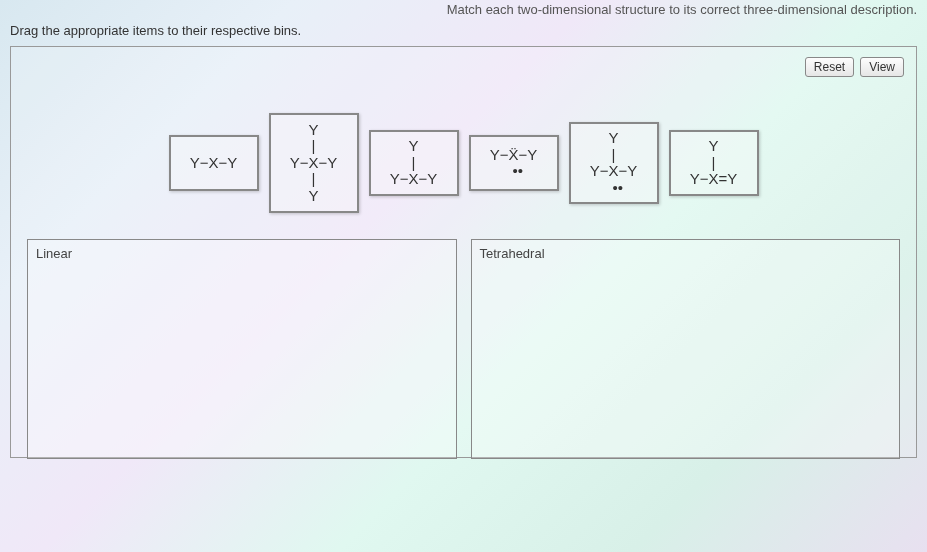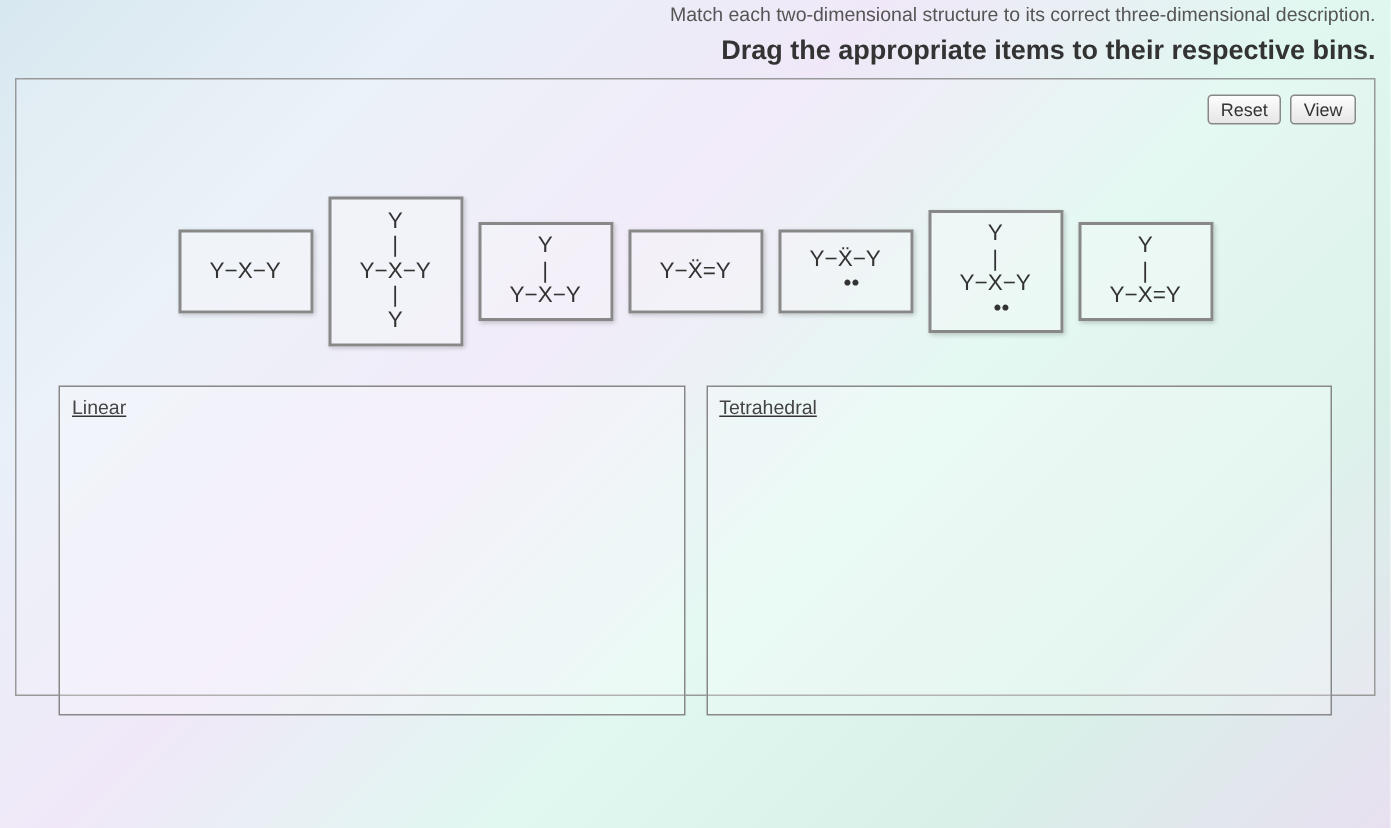--- a/index.html
+++ b/index.html
@@ -8,30 +8,30 @@
     background: linear-gradient(135deg, #d8e8f0 0%, #e8f0f8 20%, #f0e8f8 40%, #e0f8f0 60%, #d8f0e8 80%, #e8e0f0 100%);
     width: 927px;
     height: 552px;
     overflow: hidden;
     color: #333;
     font-size: 13px;
     position: relative;
   }
   .header { padding: 2px 10px 0 10px; }
   .truncated-line { color:#555; font-size:13px;text-align:right; }
-  .instruction { color:#333; font-size:18px; margin-top:6px; font-weight: bold; text-align: right;}
+  .instruction { color:#333; font-size:13px; margin-top:6px; font-weight: normal;}
   .hints { color:#2a6496; font-size:13px; margin-top:10px; cursor:pointer; }
   .hints .caret { display:inline-block; margin-right:4px; }
   .panel {
     margin: 8px 10px 0 10px;
     border: 1px solid #999;
     background: rgba(255,255,255,0.15);
     height: 412px;
     position: relative;
-    padding: 22px;
+    padding: 10px;
   }
   .top-controls {
     position: absolute; top: 10px; right: 12px;
     display:flex; gap:6px;
   }
   .ctrl-btn {
     background: linear-gradient(#fdfdfd,#e6e6e6);
     border:1px solid #888;
     border-radius:3px;
     padding:2px 8px;
@@ -61,21 +61,20 @@
     min-height:56px;
     cursor:grab;
   }
   .tile.tall { min-height:100px; }
   .tile .struct { line-height:1.1; white-space:pre; font-family: Arial, sans-serif; }
   .bins-row {
     display:flex;
     gap:14px;
     margin-top:26px;
     padding: 0 6px;
-    text-decoration: underline;
   }
   .bin {
     flex:1;
     border:1px solid #888;
     background: rgba(255,255,255,0.25);
     height:220px;
     padding:6px 8px;
     font-size:13px;
     color:#444;
   }
@@ -105,23 +104,20 @@
 Y−X−Y
 |
 Y</div>
       </div>
     <div class="tile">
         <div class="struct">Y
 |
 Y−X−Y</div>
       </div>
     <div class="tile">
-        <div class="struct">Y−Ẍ=Y</div>
-      </div>
-    <div class="tile">
         <div class="struct">Y−Ẍ−Y
   ••</div>
       </div>
     <div class="tile">
         <div class="struct">Y
 |
 Y−X−Y
   ••</div>
       </div>
     <div class="tile">

